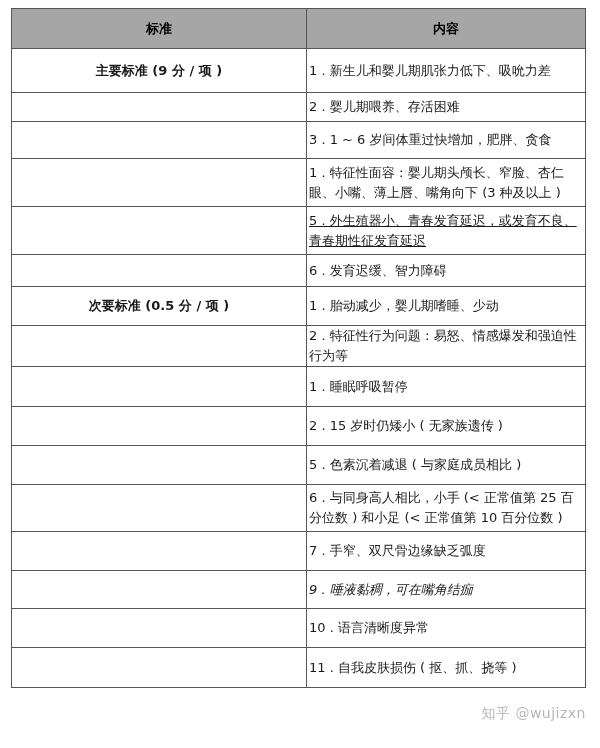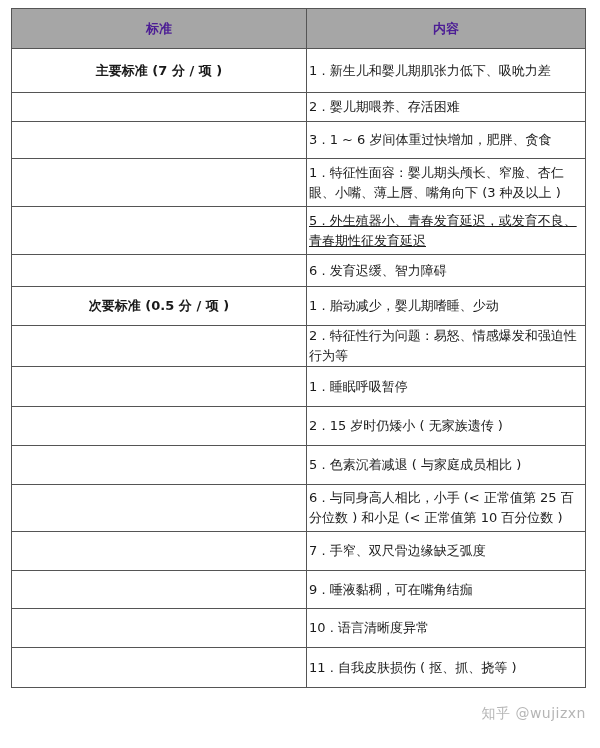--- a/index.html
+++ b/index.html
@@ -28,21 +28,21 @@
       border: 1px solid #555555;
       padding: 0;
       vertical-align: middle;
     }
     .doc-table th {
       background: #a6a6a6;
       font-weight: bold;
       font-size: 13px;
       text-align: center;
       height: 39px;
-      color: #4c1d95;
+      color: #000000;
     }
     .col-criteria { width: 295px; }
     .col-content { width: 279px; }
     .criteria-cell {
       text-align: center;
       font-weight: bold;
       font-size: 13px;
     }
     .content-cell {
       font-size: 13px;
@@ -70,21 +70,21 @@
     <col class="col-content">
   </colgroup>
   <thead>
     <tr>
       <th>标准</th>
       <th>内容</th>
     </tr>
   </thead>
   <tbody id="table-body">
   <tr style="height: 44px;">
-        <td class="criteria-cell">主要标准 (7 分 / 项 )</td>
+        <td class="criteria-cell">主要标准 (9 分 / 项 )</td>
         <td class="content-cell">1 . 新生儿和婴儿期肌张力低下、吸吮力差</td>
       </tr>
       <tr style="height: 29px;">
         <td class="criteria-cell"></td>
         <td class="content-cell">2 . 婴儿期喂养、存活困难</td>
       </tr>
       <tr style="height: 37px;">
         <td class="criteria-cell"></td>
         <td class="content-cell">3 . 1 ~ 6 岁间体重过快增加，肥胖、贪食</td>
       </tr>
@@ -121,21 +121,21 @@
         <td class="content-cell">5 . 色素沉着减退 ( 与家庭成员相比 )</td>
       </tr>
       <tr style="height: 47px;">
         <td class="criteria-cell"></td>
         <td class="content-cell">6 . 与同身高人相比，小手 (&lt; 正常值第 25 百分位数 ) 和小足 (&lt; 正常值第 10 百分位数 )</td>
       </tr>
       <tr style="height: 39px;">
         <td class="criteria-cell"></td>
         <td class="content-cell">7 . 手窄、双尺骨边缘缺乏弧度</td>
       </tr>
-      <tr style="height: 38px;">
+      <tr style="height: 38px; font-style: italic;">
         <td class="criteria-cell"></td>
         <td class="content-cell">9 . 唾液黏稠，可在嘴角结痂</td>
       </tr>
       <tr style="height: 39px;">
         <td class="criteria-cell"></td>
         <td class="content-cell">10 . 语言清晰度异常</td>
       </tr>
       <tr style="height: 40px;">
         <td class="criteria-cell"></td>
         <td class="content-cell">11 .    自我皮肤损伤 ( 抠、抓、挠等 )</td>

